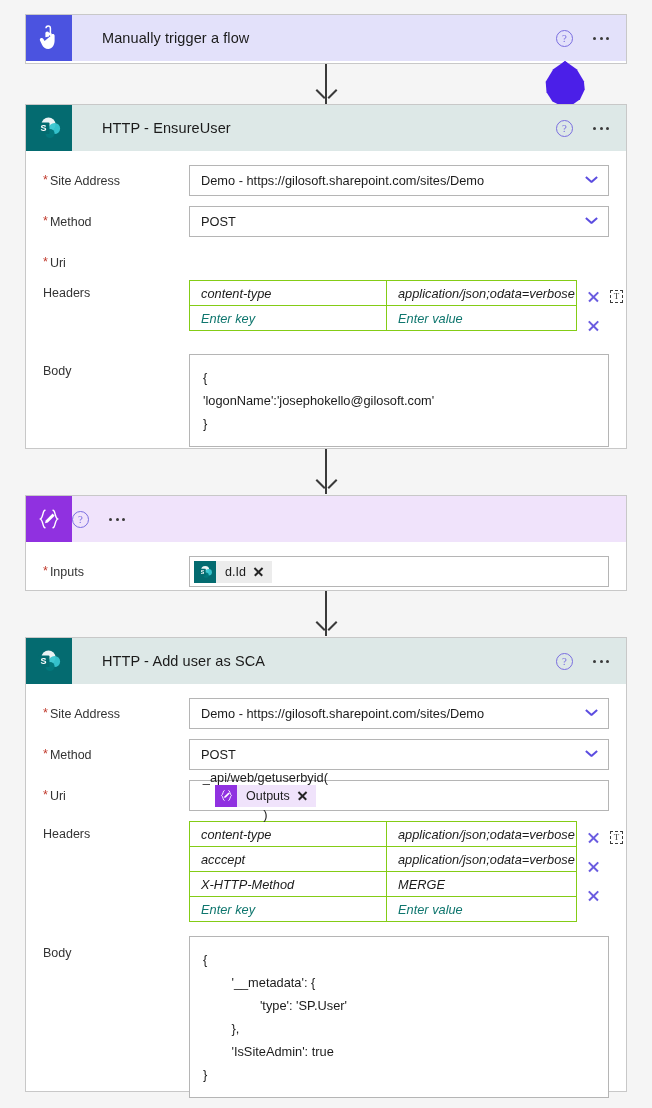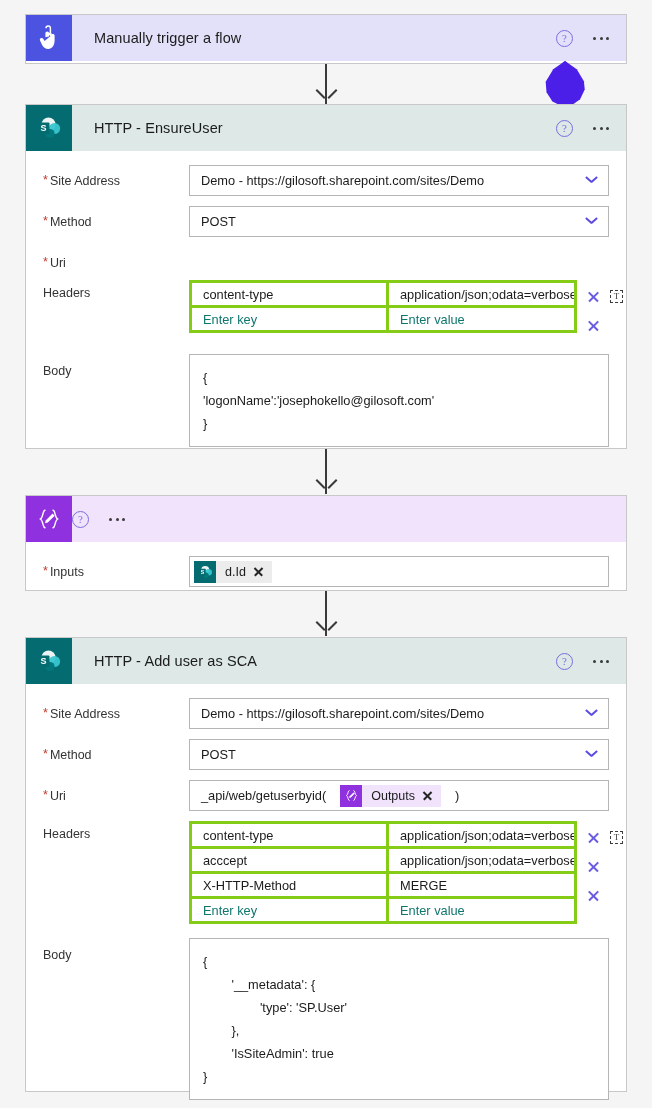--- a/index.html
+++ b/index.html
@@ -32,21 +32,21 @@
   }
   .card-icon {
     width: 46px; height: 46px;
     flex: 0 0 46px;
     display: flex; align-items: center; justify-content: center;
   }
   .card-title {
     flex: 1 1 auto;
     font-size: 14.5px;
     color: #1b1b1b;
-    padding-left: 22px;
+    padding-left: 30px;
     letter-spacing: .1px;
     white-space: nowrap;
   }
   .hdr-actions {
     display: flex; align-items: center; gap: 20px;
     padding-right: 17px;
   }
   .help-icon {
     width: 17px; height: 17px;
     border: 1.3px solid #7a6ee0;
@@ -125,28 +125,29 @@
   }
 
   
   .kv-wrap { display: flex; align-items: flex-start; }
   .kv-table {
     border-collapse: collapse;
     width: 388px;
     table-layout: fixed;
   }
   .kv-table td {
-    border: 3px solid #84cc16;
+    border: 1px solid #84cc16;
     height: 25px;
     padding: 0 11px;
     font-size: 12.8px;
     color: #1b1b1b;
     vertical-align: middle;
     overflow: hidden;
     white-space: nowrap;
+    font-style: italic;
   }
   .kv-table td.k { width: 197px; }
   .kv-table td.ph { color: #0f766e; }
   .kv-actions { padding-left: 10px; padding-top: 2px; }
   .kv-actrow {
     height: 29px;
     display: flex; align-items: center; gap: 10px;
   }
   .x-icon {
     position: relative; width: 13px; height: 13px; flex: 0 0 13px;
@@ -184,21 +185,21 @@
     position: relative; width: 11px; height: 11px;
     margin-right: 8px; flex: 0 0 11px;
   }
   .token-x:before, .token-x:after {
     content: ""; position: absolute; left: 0; top: 5px;
     width: 11px; height: 1.5px; background: #252525;
   }
   .token-x:before { transform: rotate(45deg); }
   .token-x:after  { transform: rotate(-45deg); }
 
-  .uri-line { display: flex; align-items: center; gap: 0; }
+  .uri-line { display: flex; align-items: center; gap: 0; flex-direction: column; }
   .uri-txt { font-size: 12.8px; color: #1b1b1b; }
 
   
   .connector {
     position: absolute;
     left: 325px;
     width: 2px;
     background: #3a3a3a;
   }
   .arrowhead {

